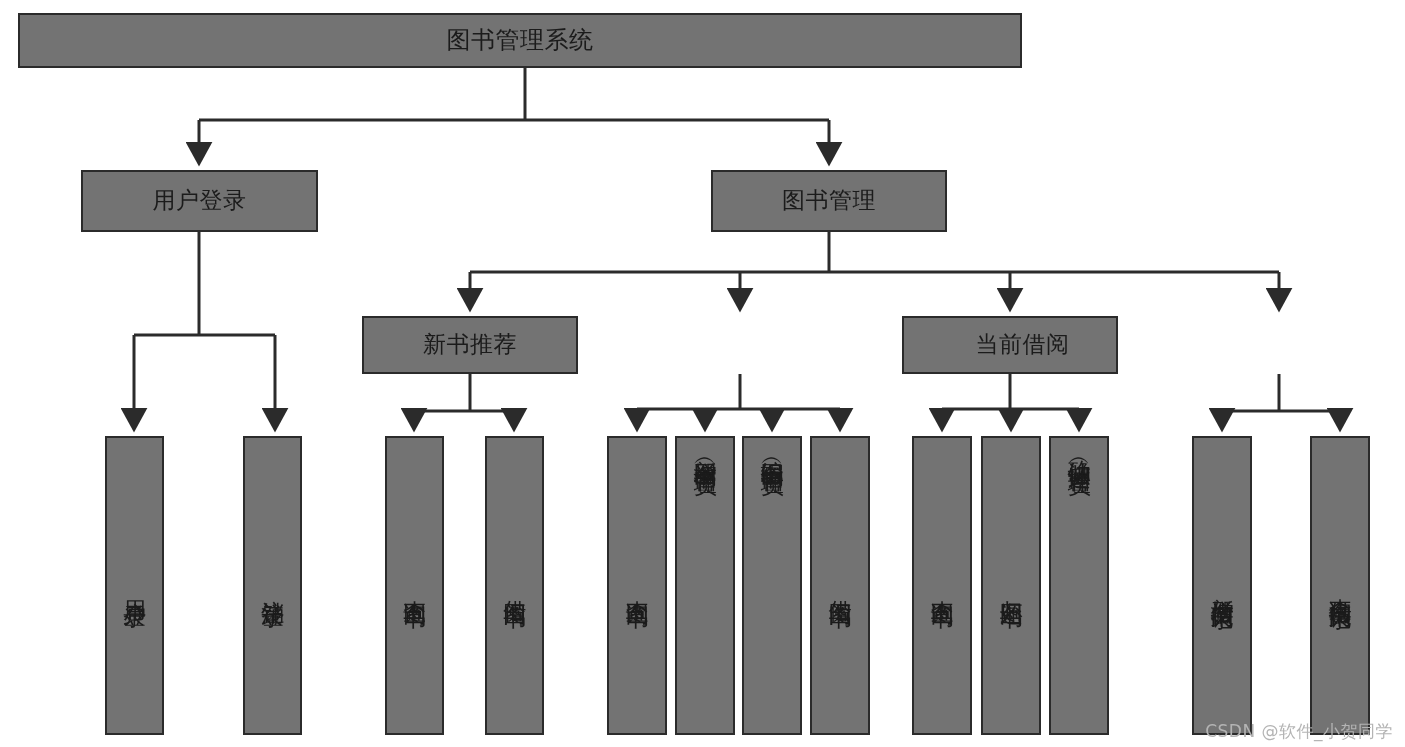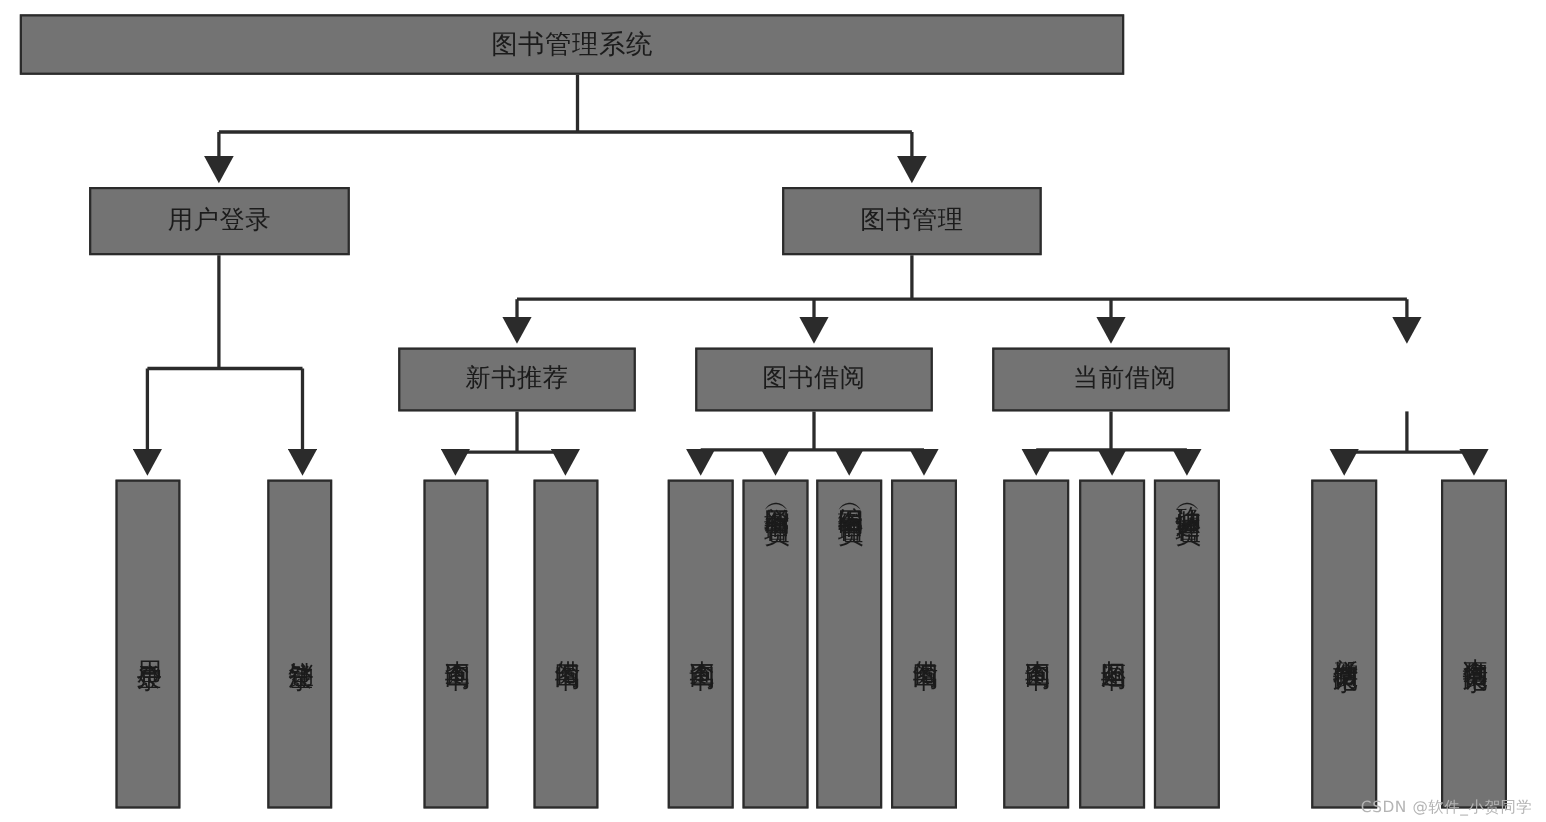--- a/index.html
+++ b/index.html
@@ -55,21 +55,21 @@
     text-align: center;
   }
   .node-v.top-align {
     justify-content: flex-start;
     align-items: center;
   }
   .watermark {
     position: absolute;
     right: 12px;
     bottom: 4px;
-    font-size: 14px;
+    font-size: 17px;
     color: #b4b4b4;
     letter-spacing: 0.5px;
     z-index: 3;
     white-space: nowrap;
   }
 </style>
 </head>
 <body>
 
 <div id="canvas">
@@ -126,21 +126,20 @@
       <path d="M 1340 411 L 1340 428" marker-end="url(#arrow)"></path>
     </g>
   </svg>
 
   <div class="node node-h node-root" style="left: 18px; top: 13px; width: 1004px; height: 55px;">图书管理系统</div>
 
   <div class="node node-h" style="left: 81px; top: 170px; width: 237px; height: 62px;">用户登录</div>
   <div class="node node-h" style="left: 362px; top: 316px; width: 216px; height: 58px;">新书推荐</div>
 
   <div class="node node-h" style="left: 711px; top: 170px; width: 236px; height: 62px;">图书管理</div>
-  <div class="node node-h" style="left: 632px; top: 316px; width: 216px; height: 58px;">图书借阅</div>
   <div class="node node-h" style="left: 902px; top: 316px; width: 216px; height: 58px; padding-left: 25px;">当前借阅</div>
 
   <div class="node node-v" style="left: 105px; top: 436px; width: 59px; height: 299px;">用户登录</div>
   <div class="node node-v" style="left: 243px; top: 436px; width: 59px; height: 299px;">注销登录</div>
   <div class="node node-v" style="left: 385px; top: 436px; width: 59px; height: 299px;">查询图书</div>
   <div class="node node-v" style="left: 485px; top: 436px; width: 59px; height: 299px;">借阅图书</div>
   <div class="node node-v" style="left: 607px; top: 436px; width: 60px; height: 299px;">查询图书</div>
   <div class="node node-v top-align" style="left: 675px; top: 436px; width: 60px; height: 299px;">新增图书（管理员）</div>
   <div class="node node-v top-align" style="left: 742px; top: 436px; width: 60px; height: 299px;">编辑图书（管理员）</div>
   <div class="node node-v" style="left: 810px; top: 436px; width: 60px; height: 299px;">借阅图书</div>

